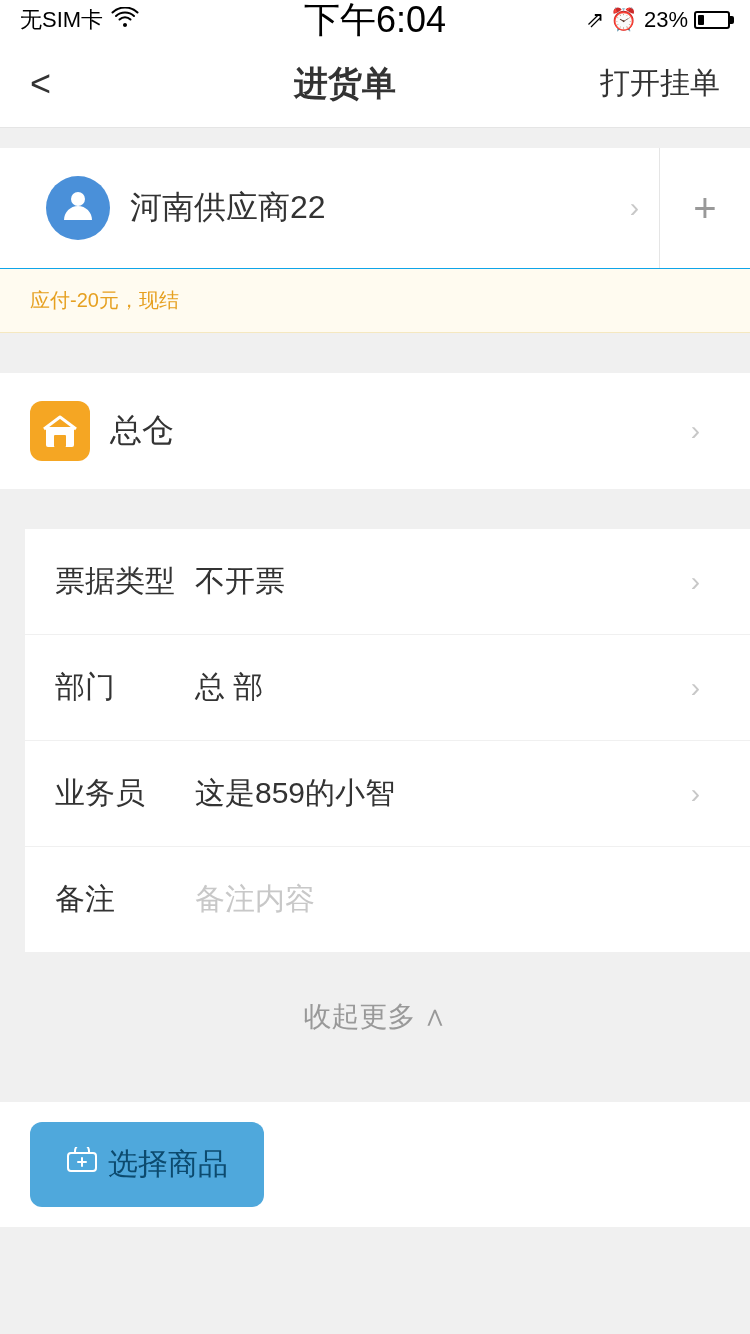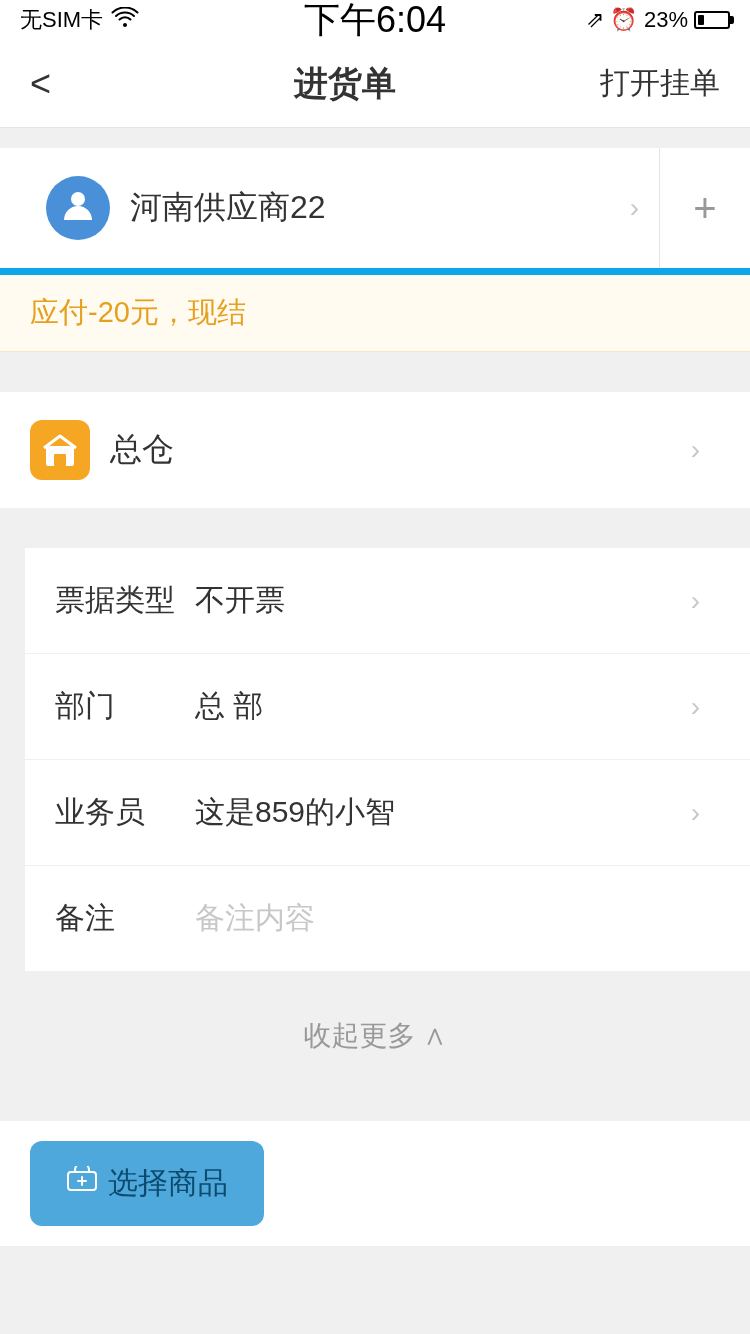--- a/index.html
+++ b/index.html
@@ -148,23 +148,23 @@
       justify-content: center;
       font-size: 40px;
       color: #999;
       cursor: pointer;
     }
 
     
     .notice-banner {
       background: #fffbf0;
       padding: 18px 30px;
-      font-size: 29px;
+      font-size: 20px;
       color: #e6a020;
-      border-top: 7px solid #0ea5e9;
+      border-top: 1px solid #0ea5e9;
       border-bottom: 1px solid #f5e8c0;
     }
 
     
     .warehouse-section {
       background: #fff;
       margin-top: 20px;
     }
     .warehouse-row {
       display: flex;

